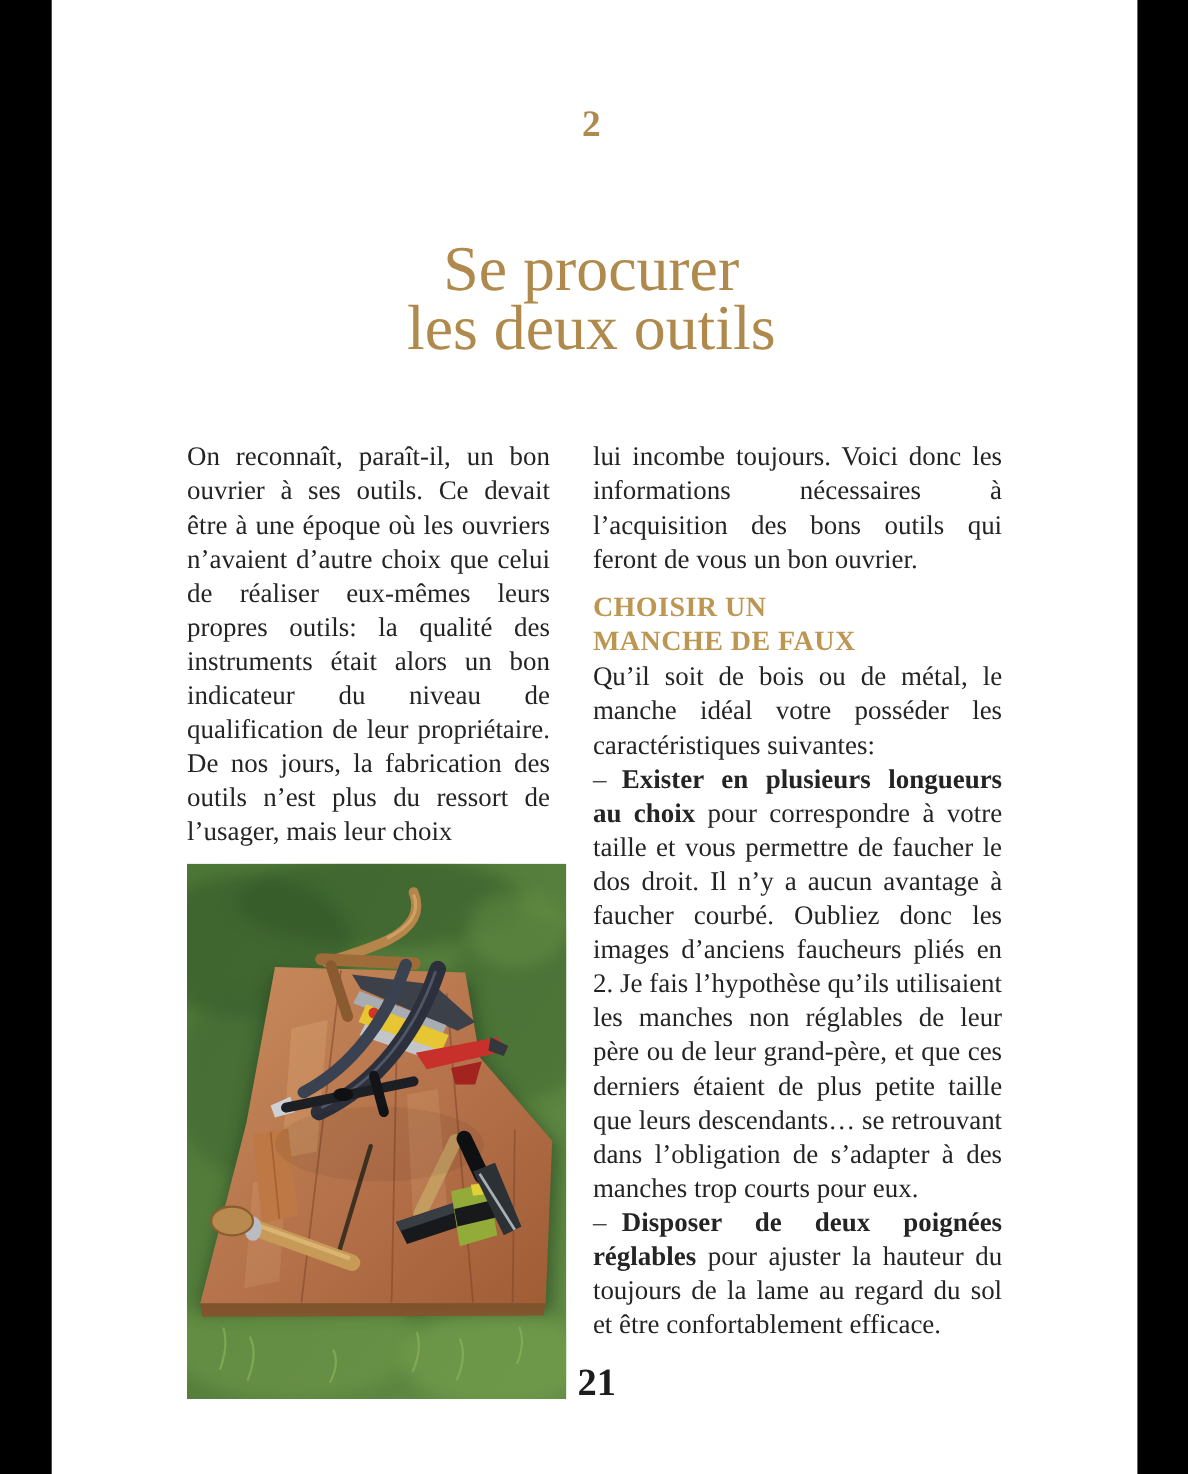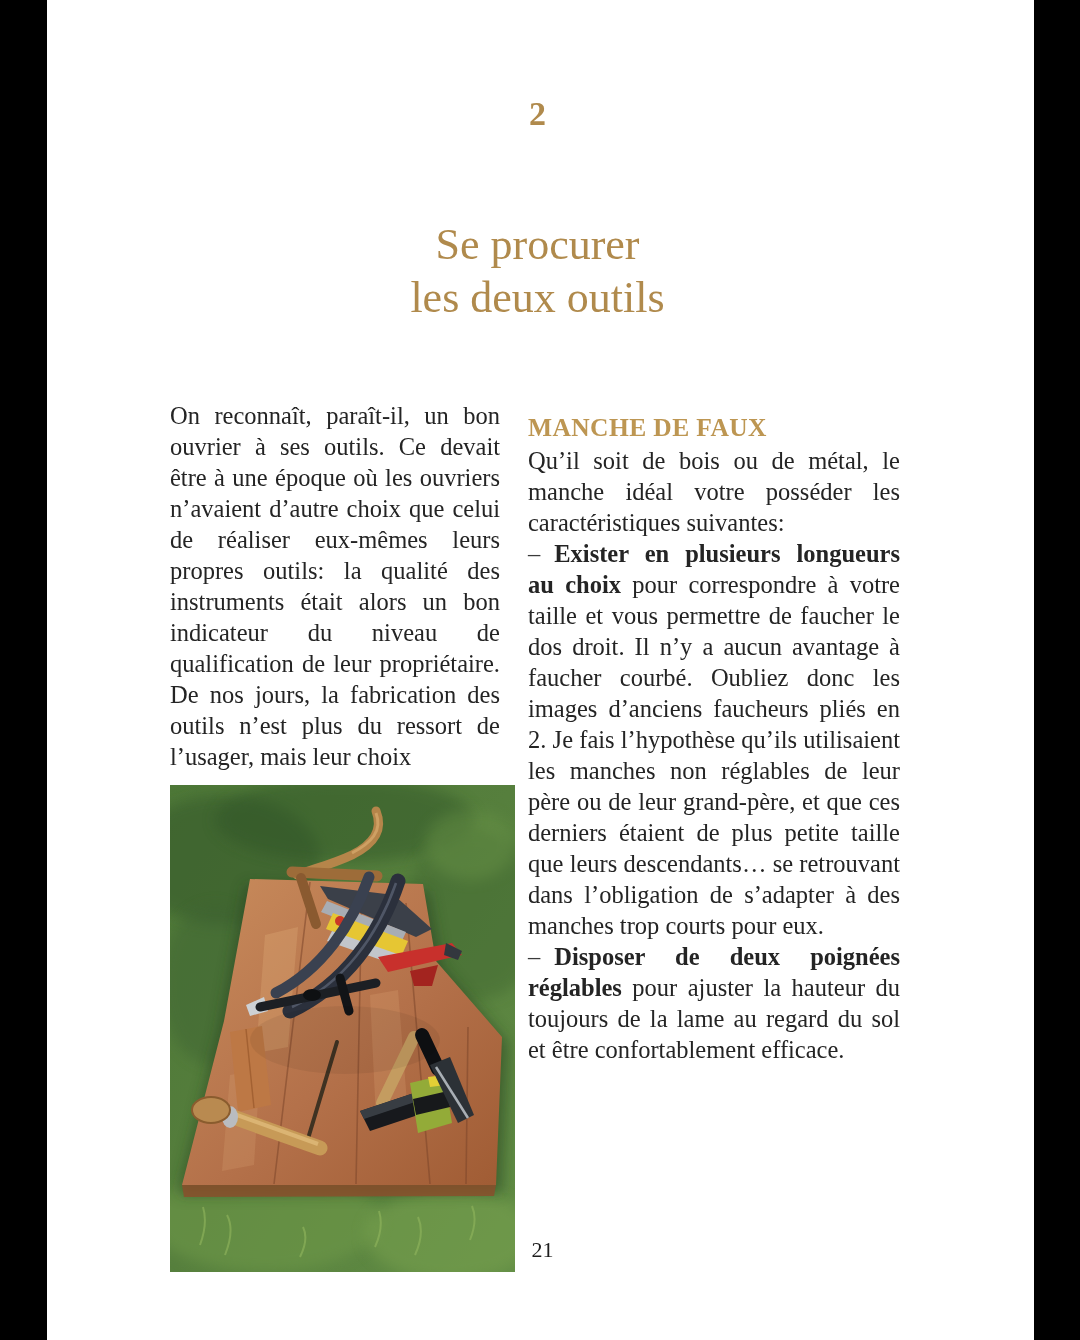--- a/index.html
+++ b/index.html
@@ -24,26 +24,26 @@
     text-align:center;
     font-size:34px;font-weight:bold;
     color:#b08a4c;
     line-height:40px;
   }
   .title{
     margin:84px 0 0 0;
     text-align:center;
     font-weight:normal;
     color:#b08a4c;
-    font-size:44px;line-height:53px;
+    font-size:58px;line-height:53px;
   }
   .title .title-line{display:block;}
   .columns{
     display:flex;
-    gap:28px;
+    gap:39px;
     margin-top:76px;
     align-items:flex-start;
   }
   .col-left{width:330px;flex:none;}
   .col-right{width:372px;flex:none;}
   .body-text{
     margin:0;
     font-size:24.5px;
     line-height:31px;
     color:#242424;
@@ -64,21 +64,21 @@
   .photo{
     margin:13px 0 0 0;
     width:345px;height:487px;
     overflow:hidden;
     line-height:0;
   }
   .page-number{
     position:absolute;
     left:0;right:12px;top:1237px;
     text-align:center;
-    font-size:22px;font-weight:normal;
+    font-size:35px;font-weight:bold;
     color:#1d1d1d;
     padding-left:16px;
   }
 </style>
 </head>
 <body>
 
 <div class="stage">
   <div class="scan-bar left"></div>
   <div class="scan-bar right"></div>
@@ -179,22 +179,24 @@
             <path d="M252,250 L268,284" stroke="#0e1013" stroke-width="14" stroke-linecap="round"></path>
             <polygon points="260,280 280,272 304,330 288,338" fill="#2c3136"></polygon>
             <path d="M266,282 L298,333" stroke="#a9afb5" stroke-width="2.5"></path>
 
             <ellipse cx="175" cy="255" rx="95" ry="34" fill="#000000" opacity="0.06"></ellipse>
           </svg>
         </figure>
       </div>
 
       <div class="col-right">
+        <p class="body-text">lui incombe toujours. Voici donc les informations nécessaires à l’acquisition des bons outils qui feront de vous un bon ouvrier.</p>
 
         <h2 class="section-heading">
+          <span>CHOISIR UN</span>
           <span>MANCHE DE FAUX</span>
         </h2>
 
         <p class="body-text">Qu’il soit de bois ou de métal, le manche idéal votre posséder les caractéristiques suivantes:</p>
 
         <p class="body-text bullet"><span class="dash">–</span><b>Exister en plusieurs longueurs au choix</b><span> pour correspondre à votre taille et vous permettre de faucher le dos droit. Il n’y a aucun avantage à faucher courbé. Oubliez donc les images d’anciens faucheurs pliés en 2. Je fais l’hypothèse qu’ils utilisaient les manches non réglables de leur père ou de leur grand-père, et que ces derniers étaient de plus petite taille que leurs descendants… se retrouvant dans l’obligation de s’adapter à des manches trop courts pour eux.</span></p>
 
         <p class="body-text bullet"><span class="dash">–</span><b>Disposer de deux poignées réglables</b><span> pour ajuster la hauteur du toujours de la lame au regard du sol et être confortablement efficace.</span></p>
       </div>
 

